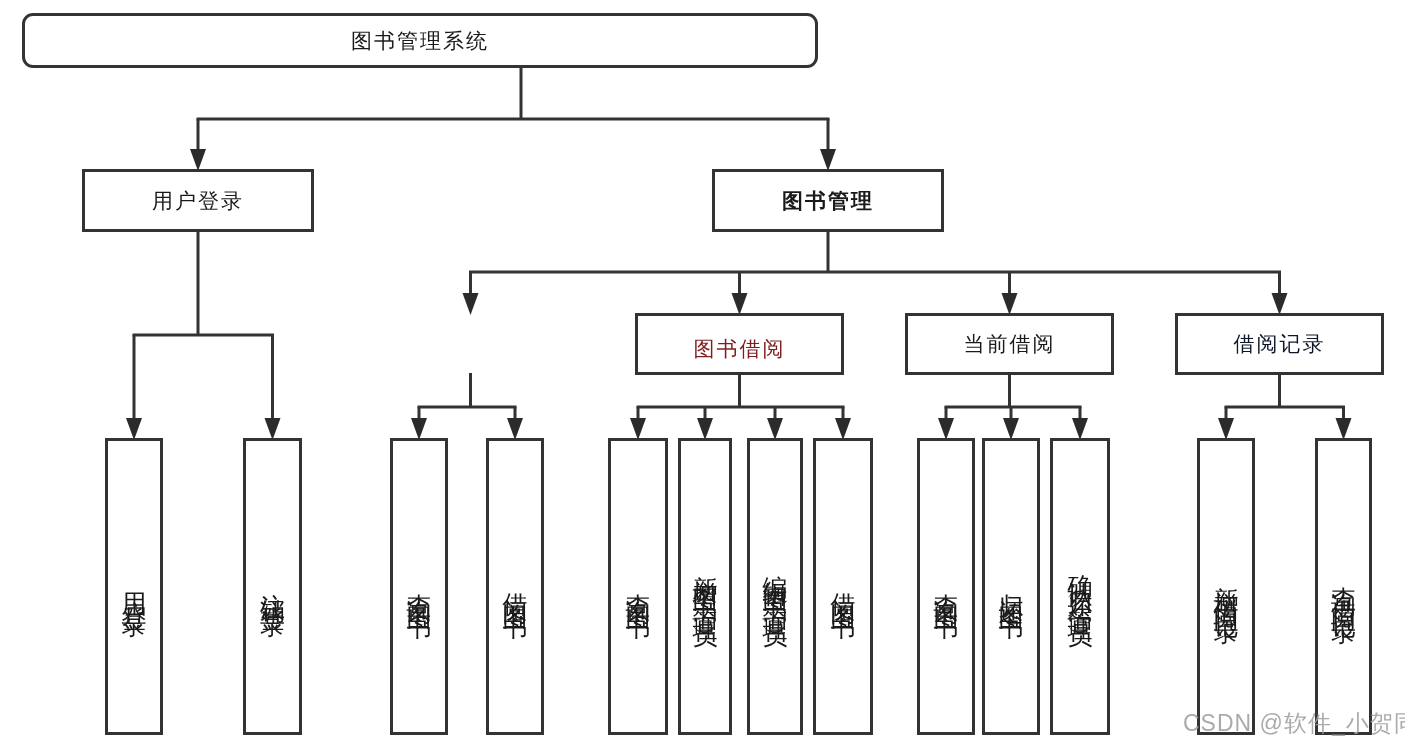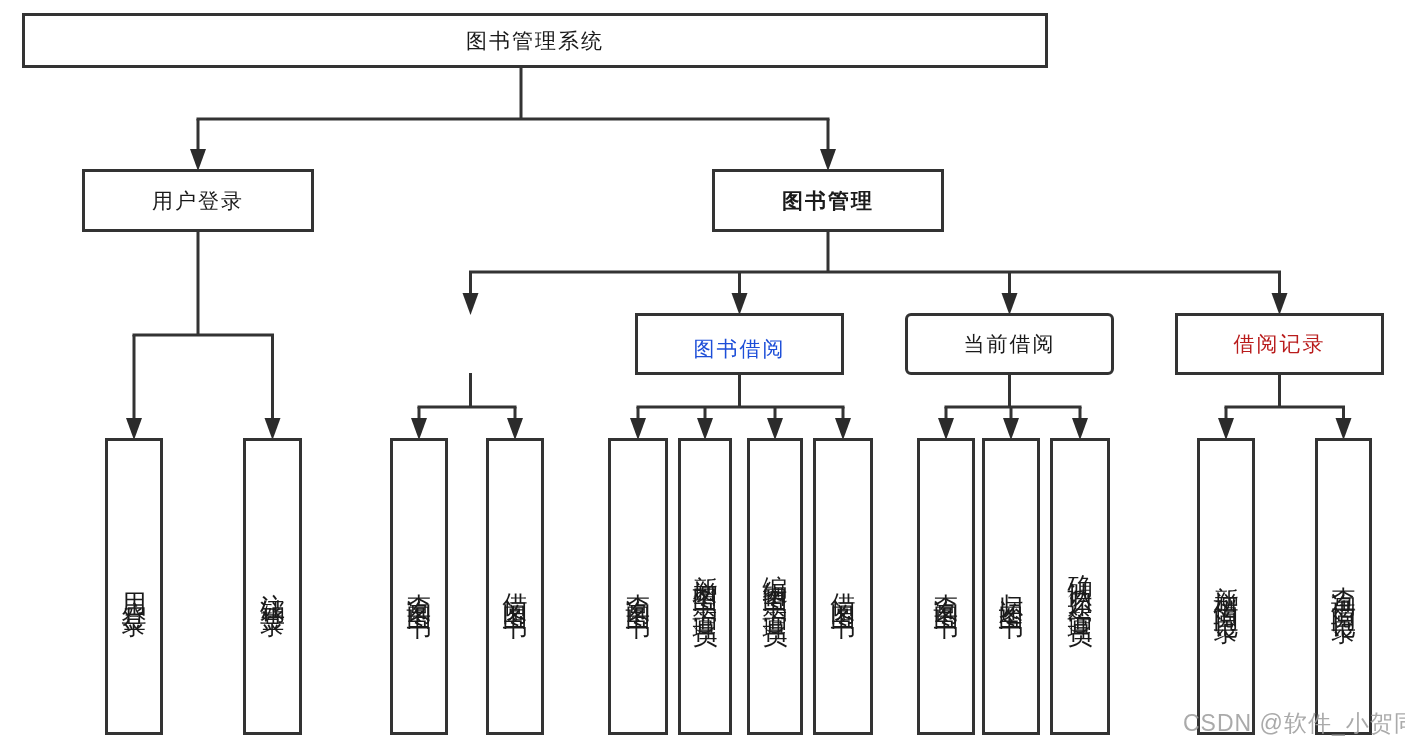--- a/index.html
+++ b/index.html
@@ -66,43 +66,43 @@
       <line x1="1080" y1="407" x2="1080" y2="420" stroke="#333333" stroke-width="3"></line>
       <polygon points="1080,440 1072,418 1088,418" fill="#2b2b2b"></polygon>
       <line x1="1279.5" y1="373" x2="1279.5" y2="407" stroke="#333333" stroke-width="3"></line>
       <line x1="1224.5" y1="407" x2="1345" y2="407" stroke="#333333" stroke-width="3"></line>
       <line x1="1226" y1="407" x2="1226" y2="420" stroke="#333333" stroke-width="3"></line>
       <polygon points="1226,440 1218,418 1234,418" fill="#2b2b2b"></polygon>
       <line x1="1343.5" y1="407" x2="1343.5" y2="420" stroke="#333333" stroke-width="3"></line>
       <polygon points="1343.5,440 1335.5,418 1351.5,418" fill="#2b2b2b"></polygon>
     </svg>
   <div id="watermark" style="color: rgba(158, 158, 158, 0.88);">CSDN @软件_小贺同学</div>
-<div class="node h" style="left: 22px; top: 13px; width: 1026px; height: 55px; border-color: rgb(51, 51, 51);">
+<div class="node h" style="left: 22px; top: 13px; width: 796px; height: 55px; border-color: rgb(51, 51, 51); border-radius: 11px;">
       <span class="lbl" style="color: rgb(26, 26, 26);">图书管理系统</span>
     </div>
     <div class="node h" style="left: 82px; top: 169px; width: 232px; height: 63px; border-color: rgb(51, 51, 51);">
       <span class="lbl" style="color: rgb(26, 26, 26);">用户登录</span>
     </div>
     <div class="node h" style="left: 712px; top: 169px; width: 232px; height: 63px; border-color: rgb(51, 51, 51); font-weight: bold;">
       <span class="lbl" style="color: rgb(26, 26, 26);">图书管理</span>
     </div>
     <div class="node v" style="left: 105px; top: 438px; width: 58px; height: 297px; border-color: rgb(51, 51, 51);">
       <span class="lbl" style="color: rgb(26, 26, 26);">用户登录</span>
     </div>
     <div class="node v" style="left: 243px; top: 438px; width: 59px; height: 297px; border-color: rgb(51, 51, 51);">
       <span class="lbl" style="color: rgb(26, 26, 26);">注销登录</span>
     </div>
     <div class="node h" style="left: 635px; top: 313px; width: 209px; height: 62px; border-color: rgb(51, 51, 51);">
-      <span class="lbl" style="color: #1d4ed8; margin-top: 9px;">图书借阅</span>
+      <span class="lbl" style="color: #7f1d1d; margin-top: 9px;">图书借阅</span>
     </div>
-    <div class="node h" style="left: 905px; top: 313px; width: 209px; height: 62px; border-color: rgb(51, 51, 51); border-radius: 6px;">
+    <div class="node h" style="left: 905px; top: 313px; width: 209px; height: 62px; border-color: rgb(51, 51, 51);">
       <span class="lbl" style="color: rgb(26, 26, 26);">当前借阅</span>
     </div>
     <div class="node h" style="left: 1175px; top: 313px; width: 209px; height: 62px; border-color: rgb(51, 51, 51);">
-      <span class="lbl" style="color: #b91c1c;">借阅记录</span>
+      <span class="lbl" style="color: #0f172a;">借阅记录</span>
     </div>
     <div class="node v" style="left: 390px; top: 438px; width: 58px; height: 297px; border-color: rgb(51, 51, 51);">
       <span class="lbl" style="color: rgb(26, 26, 26);">查询图书</span>
     </div>
     <div class="node v" style="left: 486px; top: 438px; width: 58px; height: 297px; border-color: rgb(51, 51, 51);">
       <span class="lbl" style="color: rgb(26, 26, 26);">借阅图书</span>
     </div>
     <div class="node v" style="left: 608px; top: 438px; width: 60px; height: 297px; border-color: rgb(51, 51, 51);">
       <span class="lbl" style="color: rgb(26, 26, 26);">查询图书</span>
     </div>

